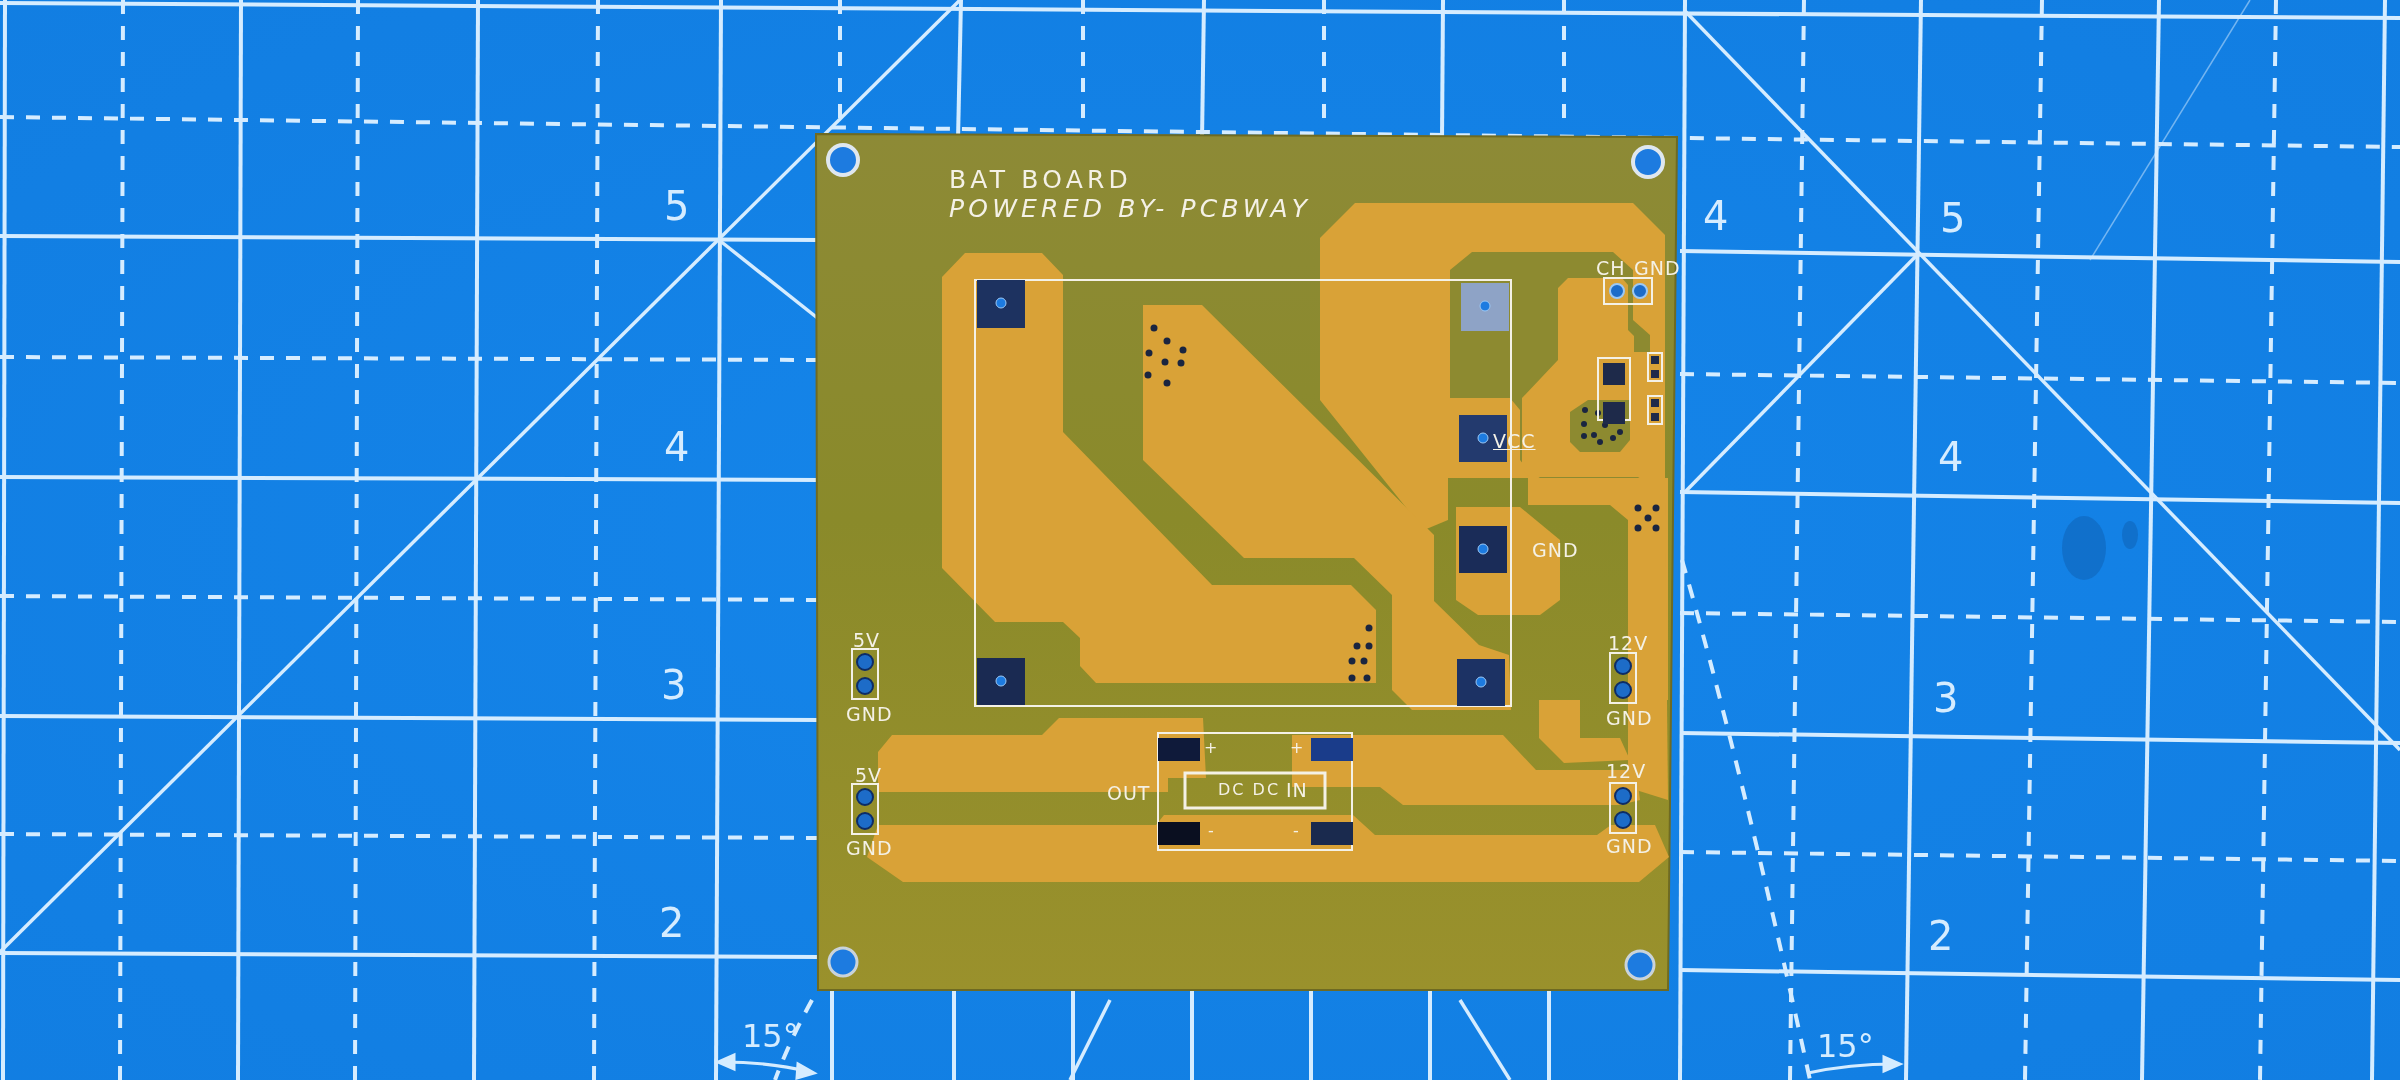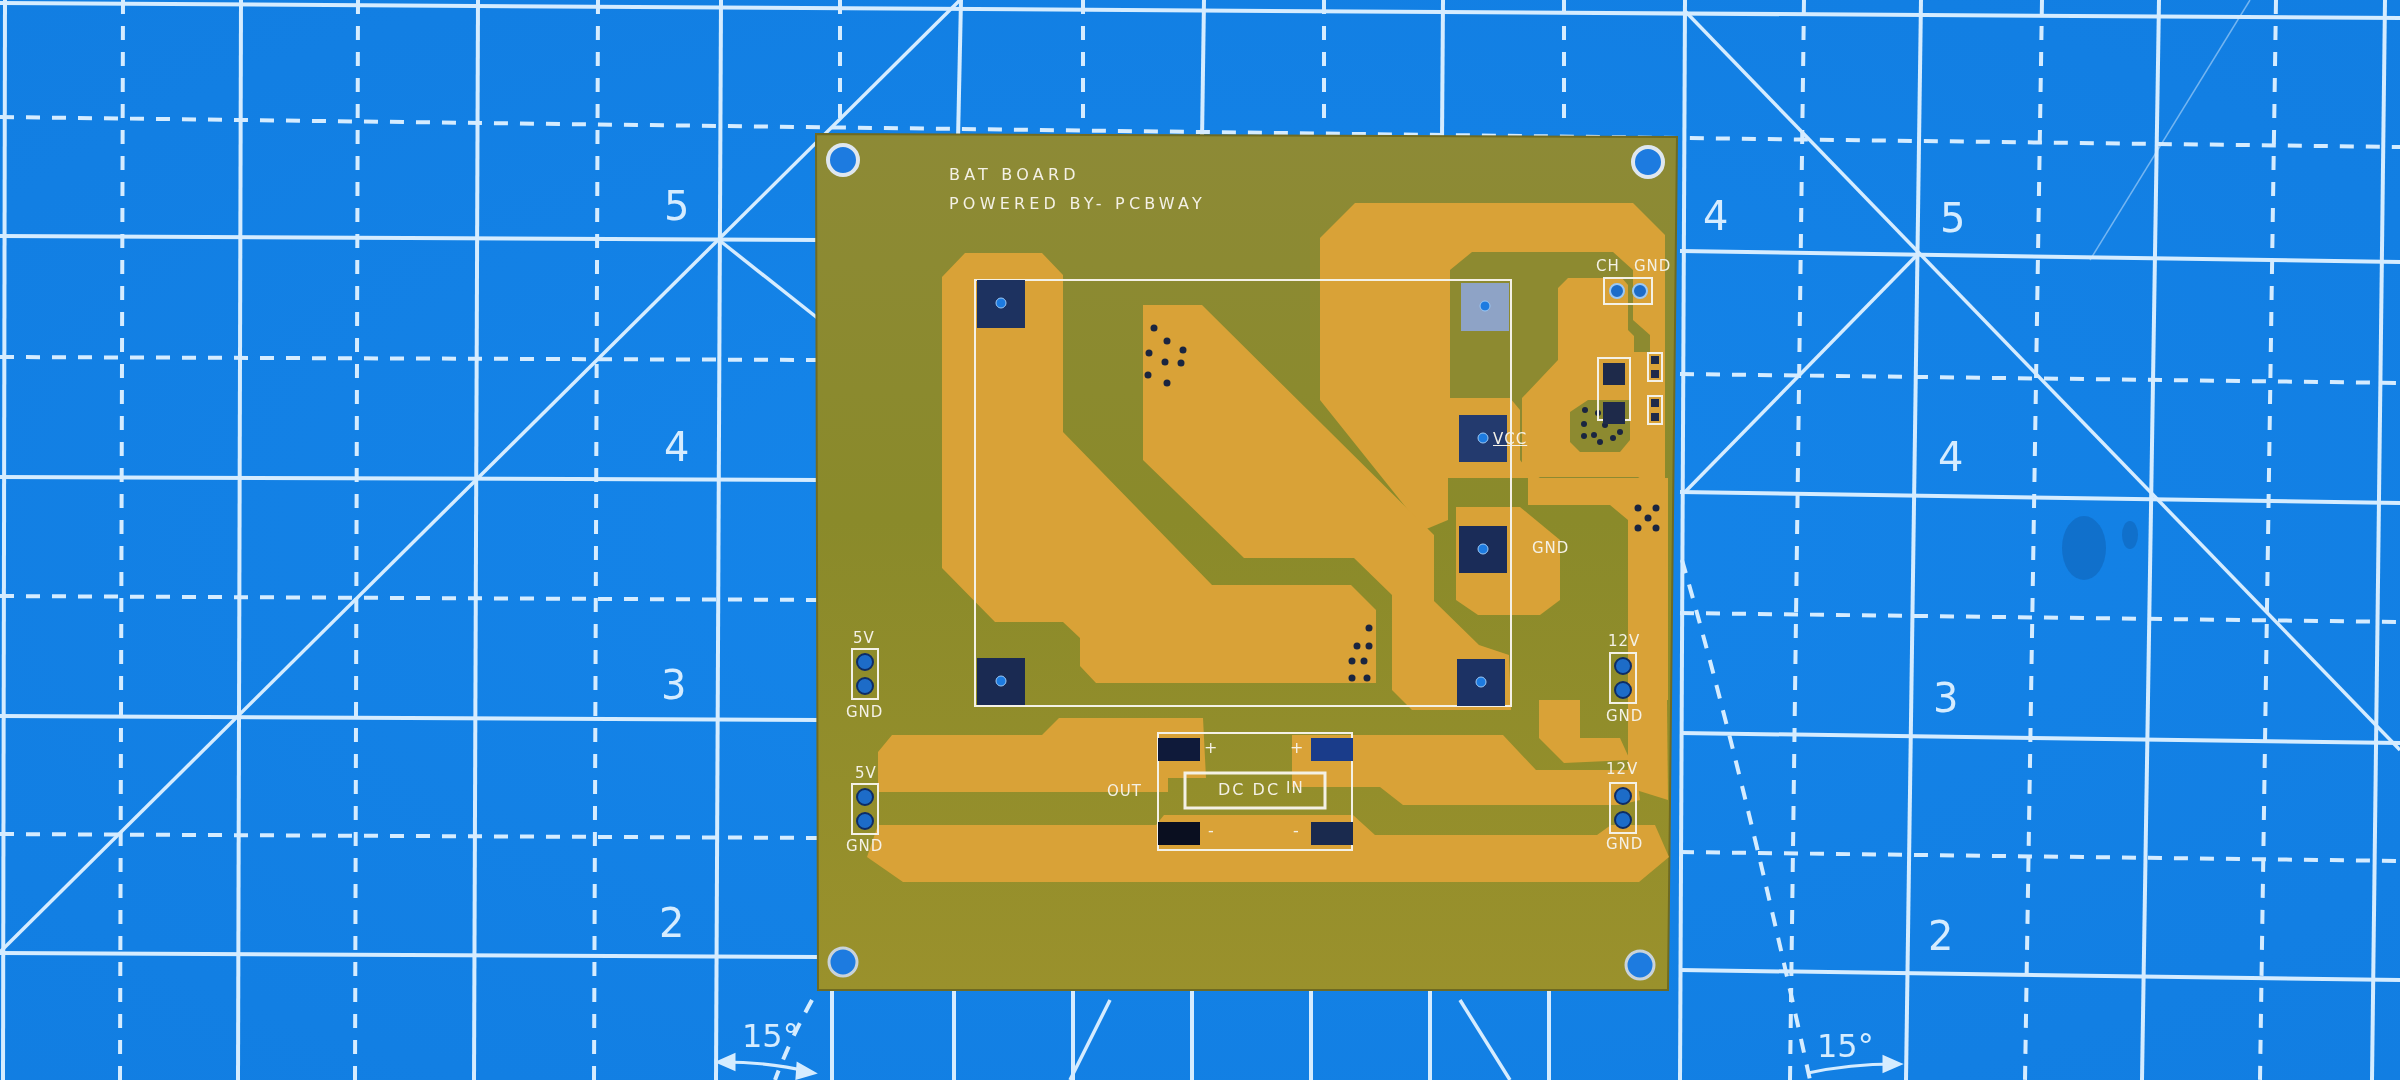--- a/index.html
+++ b/index.html
@@ -1,22 +1,22 @@
 <!DOCTYPE html>
 <html><head>
 <meta charset="utf-8">
 <style>
   html, body { margin: 0; padding: 0; }
   body { width: 2400px; height: 1080px; overflow: hidden; background: #1383e8; position: relative; font-family: "DejaVu Sans", sans-serif; }
   #scene { position: absolute; left: 0; top: 0; width: 2400px; height: 1080px; }
   .mat-label { position: absolute; color: #d5ecff; font-family: "DejaVu Sans", sans-serif; font-size: 40px; font-weight: normal; line-height: 1; letter-spacing: 1px; }
   .mat-angle { position: absolute; color: #d5ecff; font-family: "DejaVu Sans", sans-serif; font-size: 32px; line-height: 1; }
   .silk { position: absolute; color: #f4f1e6; font-family: "DejaVu Sans", sans-serif; line-height: 1; white-space: nowrap; }
-  .silk-title { font-size: 16px; letter-spacing: 4.2px; }
-  .silk-small { font-size: 15px; letter-spacing: 1px; }
+  .silk-title { font-size: 25px; letter-spacing: 4.2px; }
+  .silk-small { font-size: 19px; letter-spacing: 1px; }
   .silk-med { font-size: 16px; letter-spacing: 2px; }
 </style>
 </head>
 <body>
 
 <div id="scene">
   <svg width="2400" height="1080" viewBox="0 0 2400 1080" xmlns="http://www.w3.org/2000/svg">
     <rect x="0" y="0" width="2400" height="1080" fill="#1383e8"></rect>
 
     <defs>
@@ -241,21 +241,21 @@
   <div class="mat-label" style="left:1703px; top:196px;">4</div>
   <div class="mat-label" style="left:1940px; top:198px;">5</div>
   <div class="mat-label" style="left:1938px; top:437px;">4</div>
   <div class="mat-label" style="left:1933px; top:678px;">3</div>
   <div class="mat-label" style="left:1928px; top:916px;">2</div>
   <div class="mat-angle" style="left:742px; top:1020px;">15°</div>
   <div class="mat-angle" style="left:1817px; top:1030px;">15°</div>
 
   
   <div class="silk silk-title" style="left:949px; top:167px;">BAT BOARD</div>
-  <div class="silk silk-title" style="left:949px; top:196px;">POWERED BY- PCBWAY</div>
+  <div class="silk silk-title" style="left:949px; top:196px;font-style:italic;">POWERED BY- PCBWAY</div>
 
   <div class="silk silk-small" style="left:1596px; top:259px;">CH</div>
   <div class="silk silk-small" style="left:1634px; top:259px;">GND</div>
   <div class="silk silk-small" style="left:1493px; top:432px;text-decoration:underline;">VCC</div>
   <div class="silk silk-small" style="left:1532px; top:541px;">GND</div>
   <div class="silk silk-small" style="left:1107px; top:784px;">OUT</div>
   <div class="silk silk-small" style="left:1286px; top:781px;">IN</div>
   <div class="silk silk-med" style="left:1218px; top:782px;text-align:right;">DC DC</div>
   <div class="silk silk-med" style="left:1204px; top:740px;">+</div>
   <div class="silk silk-med" style="left:1290px; top:740px;">+</div>

